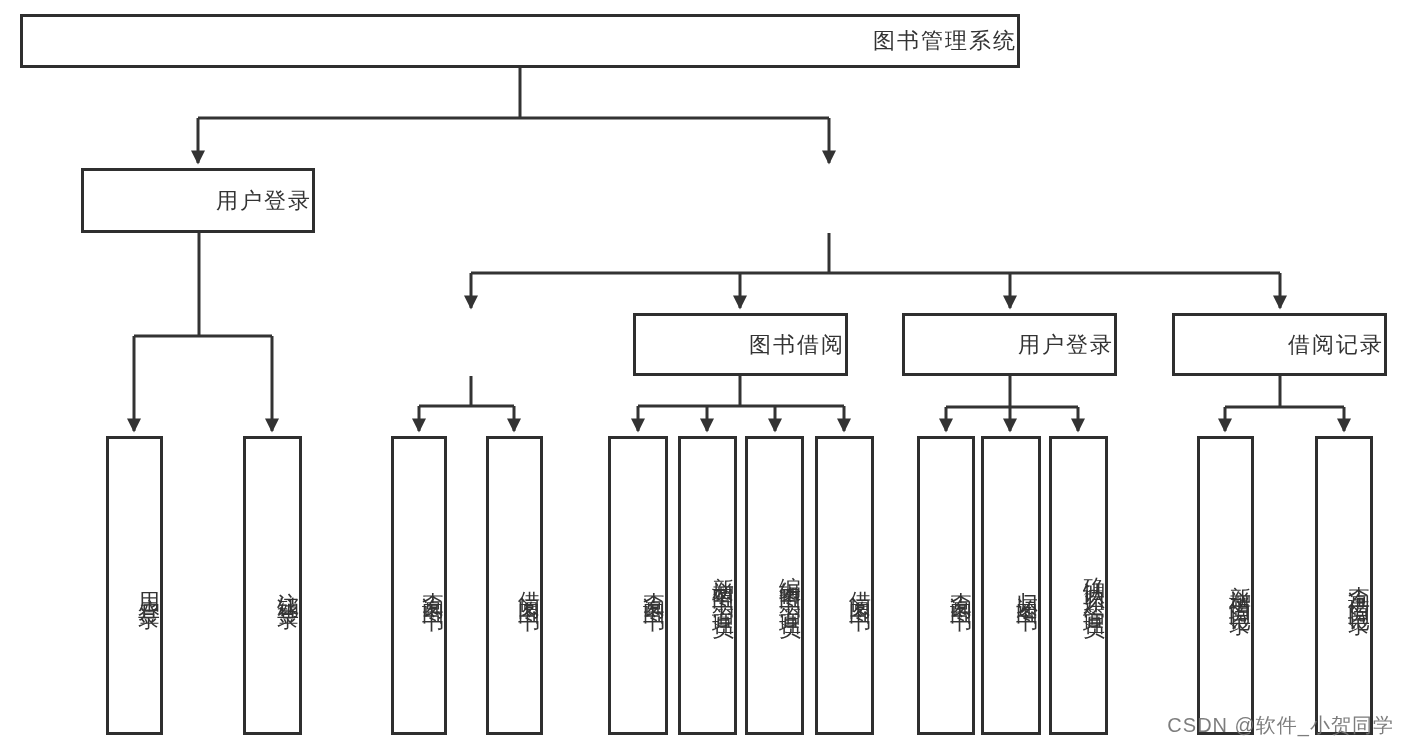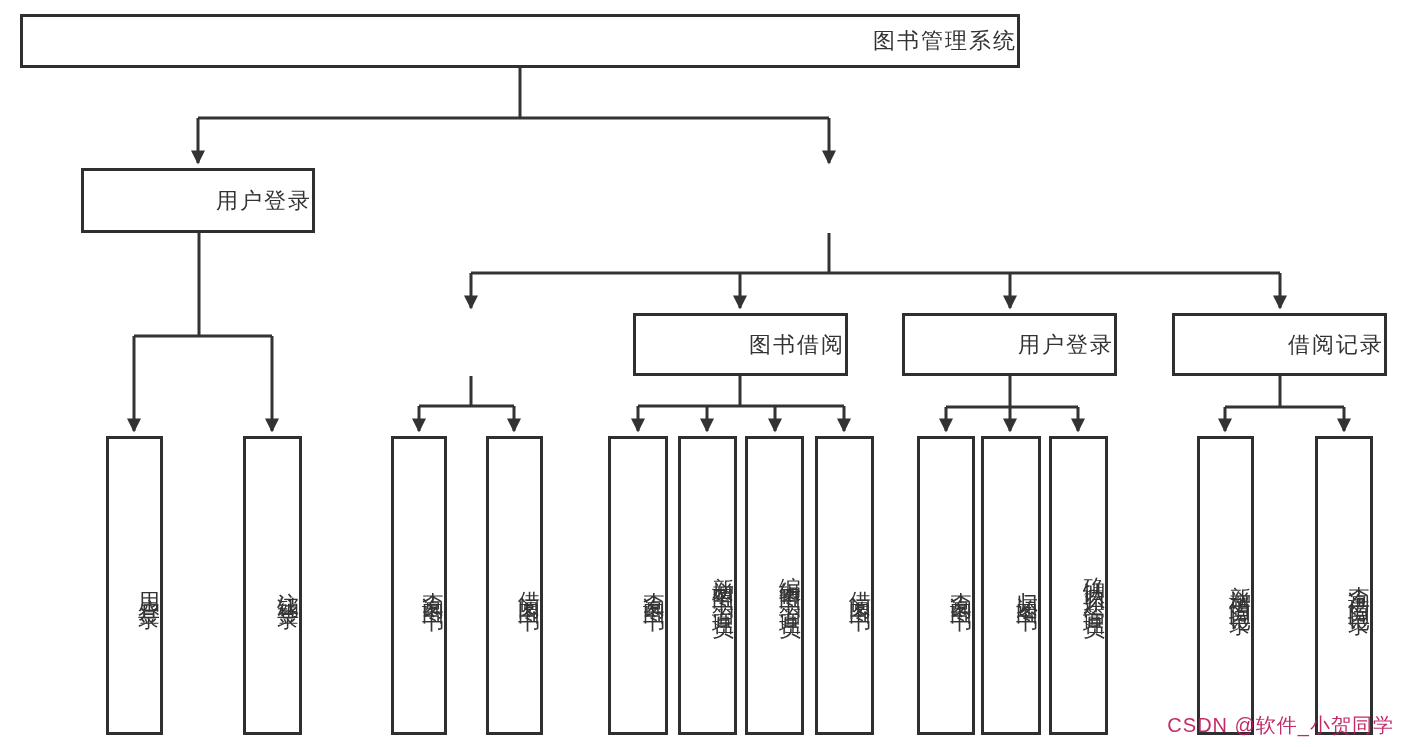--- a/index.html
+++ b/index.html
@@ -14,21 +14,21 @@
   }
   .lbl{
     font-size:22px;color:#333333;letter-spacing:2px;white-space:nowrap;
     font-family:"Liberation Sans","DejaVu Sans",sans-serif;
   }
   .v .lbl{
     writing-mode:vertical-rl;text-orientation:mixed;letter-spacing:6px;line-height:1;
   }
   #watermark{
     position:absolute;z-index:3;top:712px;right:11px;font-size:20px;
-    color:#be185d;opacity:.92;letter-spacing:1px;white-space:nowrap;
+    color:#737373;opacity:.92;letter-spacing:1px;white-space:nowrap;
   }
 </style>
 </head>
 <body>
 
 <div id="canvas">
 
   <svg id="wires" width="1405" height="747" viewBox="0 0 1405 747">
     <defs>
       <marker id="arrow" viewBox="0 0 10 10" refX="9" refY="5" markerWidth="17" markerHeight="14" markerUnits="userSpaceOnUse" orient="auto-start-reverse">

